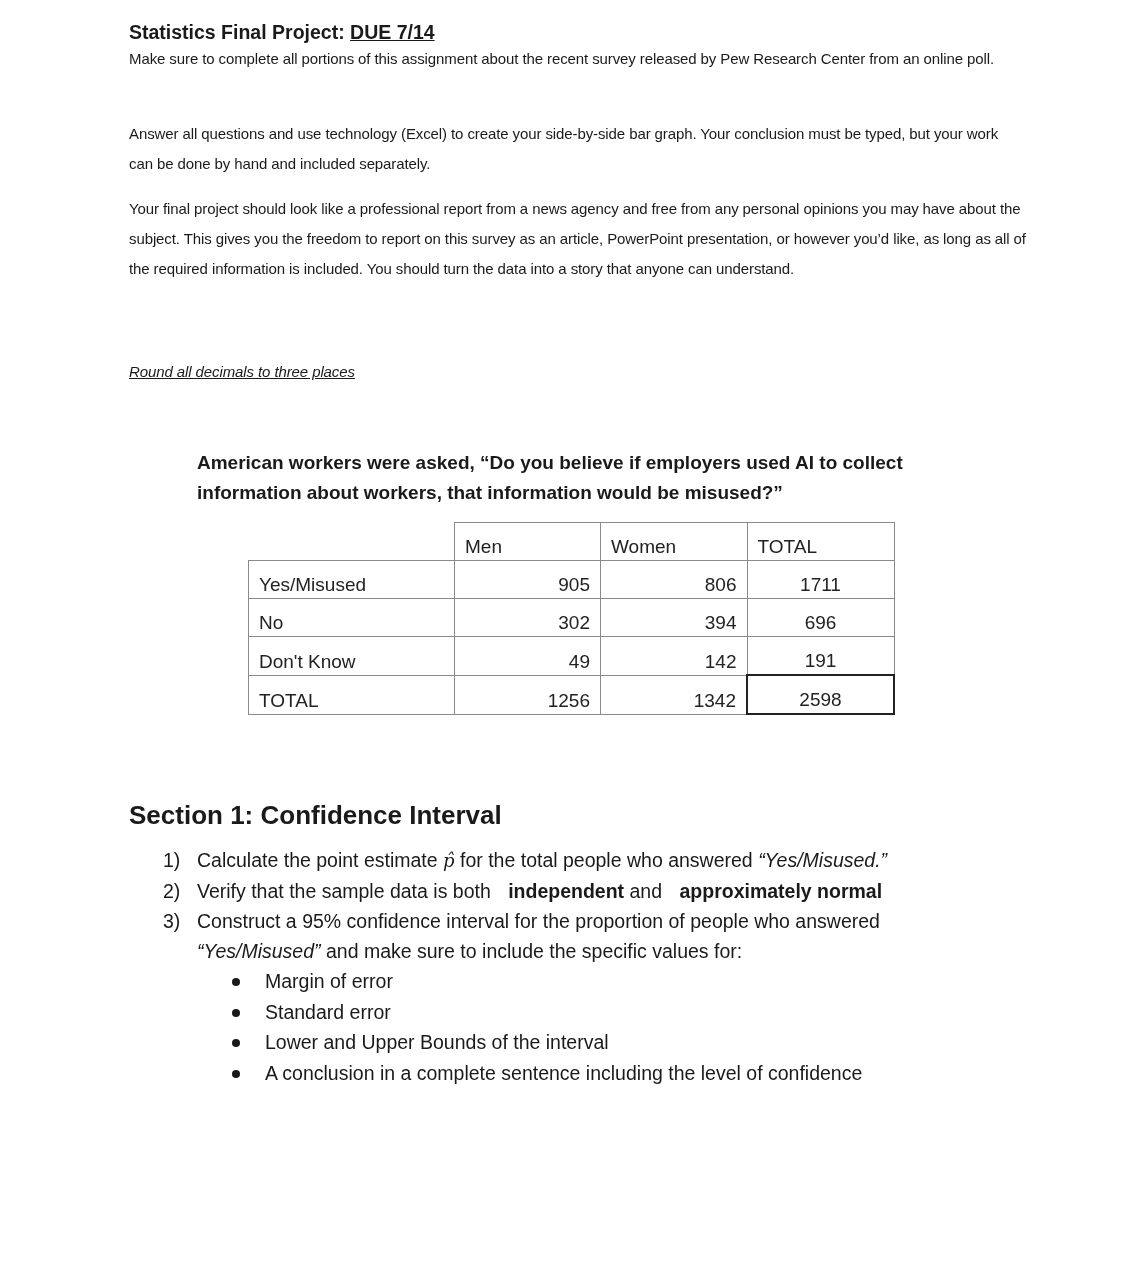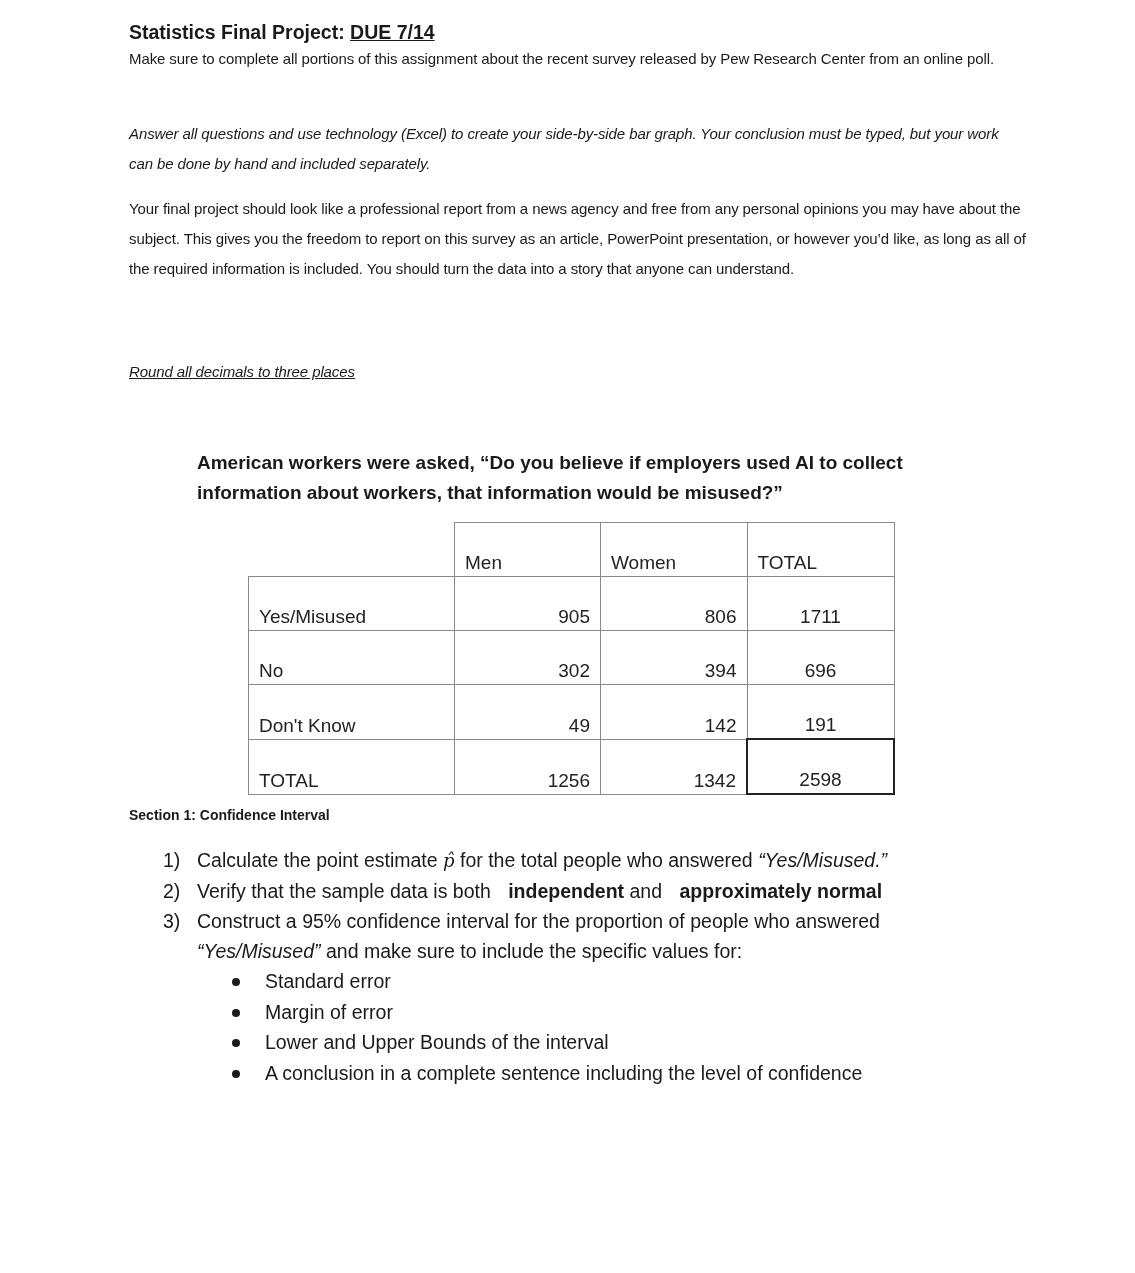--- a/index.html
+++ b/index.html
@@ -5,39 +5,39 @@
   html, body { margin: 0; padding: 0; background: #ffffff; }
   body {
     width: 1135px; height: 1273px; position: relative; overflow: hidden;
     font-family: "Liberation Sans", sans-serif; color: #1a1a1a;
   }
   .abs { position: absolute; }
   .p { font-size: 15px; line-height: 30px; letter-spacing: -0.1px; }
   .title { left: 129px; top: 17px; font-weight: bold; font-size: 19.5px; line-height: 30px; }
   .title u { text-decoration: underline; }
   #intro { left: 129px; top: 44px; width: 900px; }
-  #para2 { left: 129px; top: 119px; width: 880px; font-style: italic; }
+  #para2 { left: 129px; top: 119px; width: 880px; }
   #para3 { left: 129px; top: 194px; width: 900px; }
   #round { left: 129px; top: 357px; font-style: italic; text-decoration: underline; }
   #question { left: 197px; top: 448px; width: 760px; font-weight: bold; font-size: 19px; line-height: 30px; }
   table.data {
     position: absolute; left: 248px; top: 522px;
     border-collapse: collapse; font-size: 19px; color: #222;
   }
   table.data td {
-    border: 1.5px solid #8a8a8a; height: 35px; padding: 16px 10px; vertical-align: bottom; padding-bottom: 2px;
+    border: 1.5px solid #8a8a8a; height: 35px; padding: 0 10px; vertical-align: bottom; padding-bottom: 2px;
   }
   table.data td.empty { border-top: none; border-left: none; }
   td.rl { width: 185px; text-align: left; }
   td.c1 { width: 125px; text-align: right; }
   td.c2 { width: 125px; text-align: right; }
   td.c3 { width: 125px; text-align: center; }
   td.hdr { text-align: left; }
   td.grand { border: 2px solid #222 !important; }
-  #section1 { left: 129px; top: 800px; font-weight: bold; font-size: 14px; line-height: 30px; }
+  #section1 { left: 129px; top: 800px; font-weight: bold; font-size: 26px; line-height: 30px; }
   ol.q { position: absolute; left: 163px; top: 845px; margin: 0; padding: 0; list-style: none; width: 800px; }
   ol.q li { font-size: 19.5px; line-height: 30px; position: relative; padding-left: 34px; }
   ol.q li .num { position: absolute; left: 0; top: 0; }
   ul.b { position: absolute; left: 232px; top: 966px; margin: 0; padding: 0; list-style: none; }
   ul.b li { font-size: 19.5px; line-height: 30.5px; position: relative; padding-left: 33px; }
   ul.b li .dot { position: absolute; left: 0; top: 12px; width: 8px; height: 8px; border-radius: 50%; background: #1a1a1a; }
   .phat { font-style: italic; font-family: "DejaVu Serif", serif; font-size: 18px; }
   i { font-style: italic; }
   b { font-weight: bold; margin-left: 12px; }
 </style>
@@ -99,17 +99,17 @@
     <span class="num">2)</span>
     <span>Verify that the sample data is both </span><b>independent</b><span> and </span><b>approximately normal</b>
   </li>
   <li>
     <span class="num">3)</span>
     <span>Construct a 95% confidence interval for the proportion of people who answered </span><i>“Yes/Misused”</i><span> and make sure to include the specific values for:</span>
   </li>
 </ol>
 
 <ul class="b">
+  <li><span class="dot"></span><span>Margin of error</span></li>
   <li><span class="dot"></span><span>Standard error</span></li>
-  <li><span class="dot"></span><span>Margin of error</span></li>
   <li><span class="dot"></span><span>Lower and Upper Bounds of the interval</span></li>
   <li><span class="dot"></span><span>A conclusion in a complete sentence including the level of confidence</span></li>
 </ul>
 
 </body></html>

